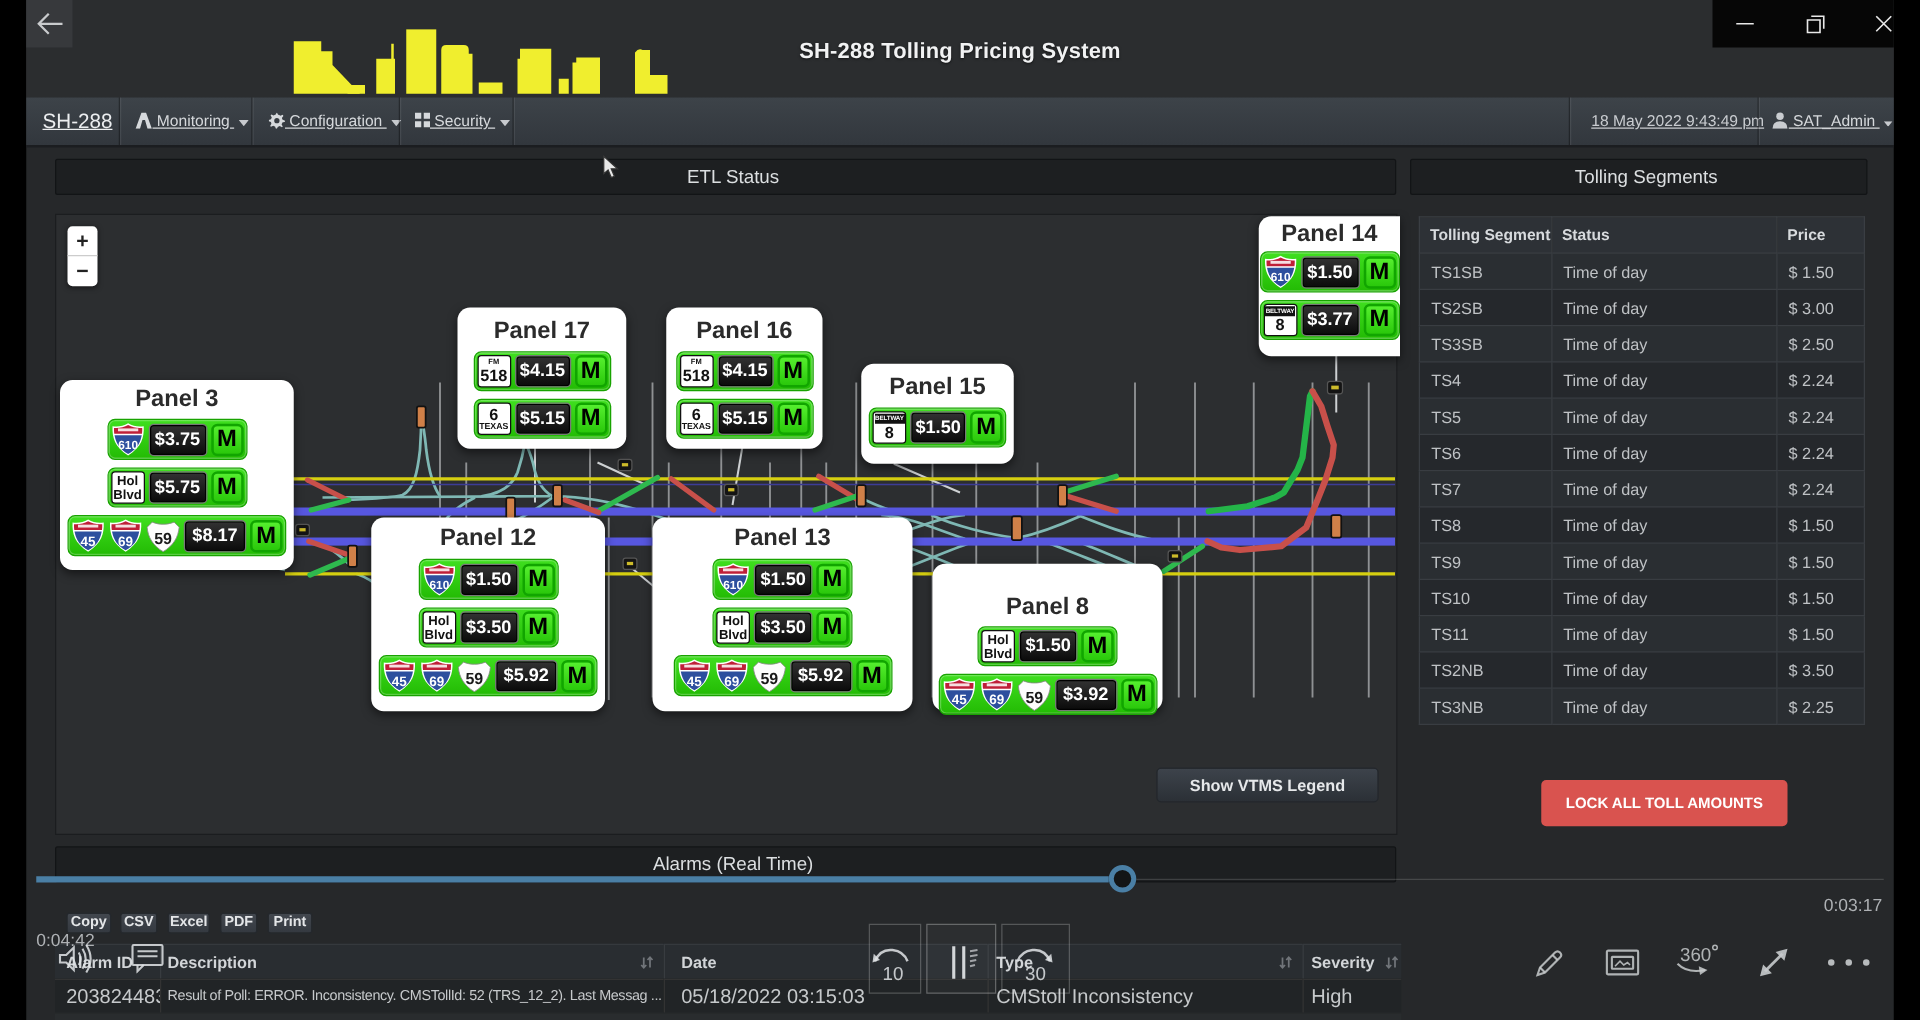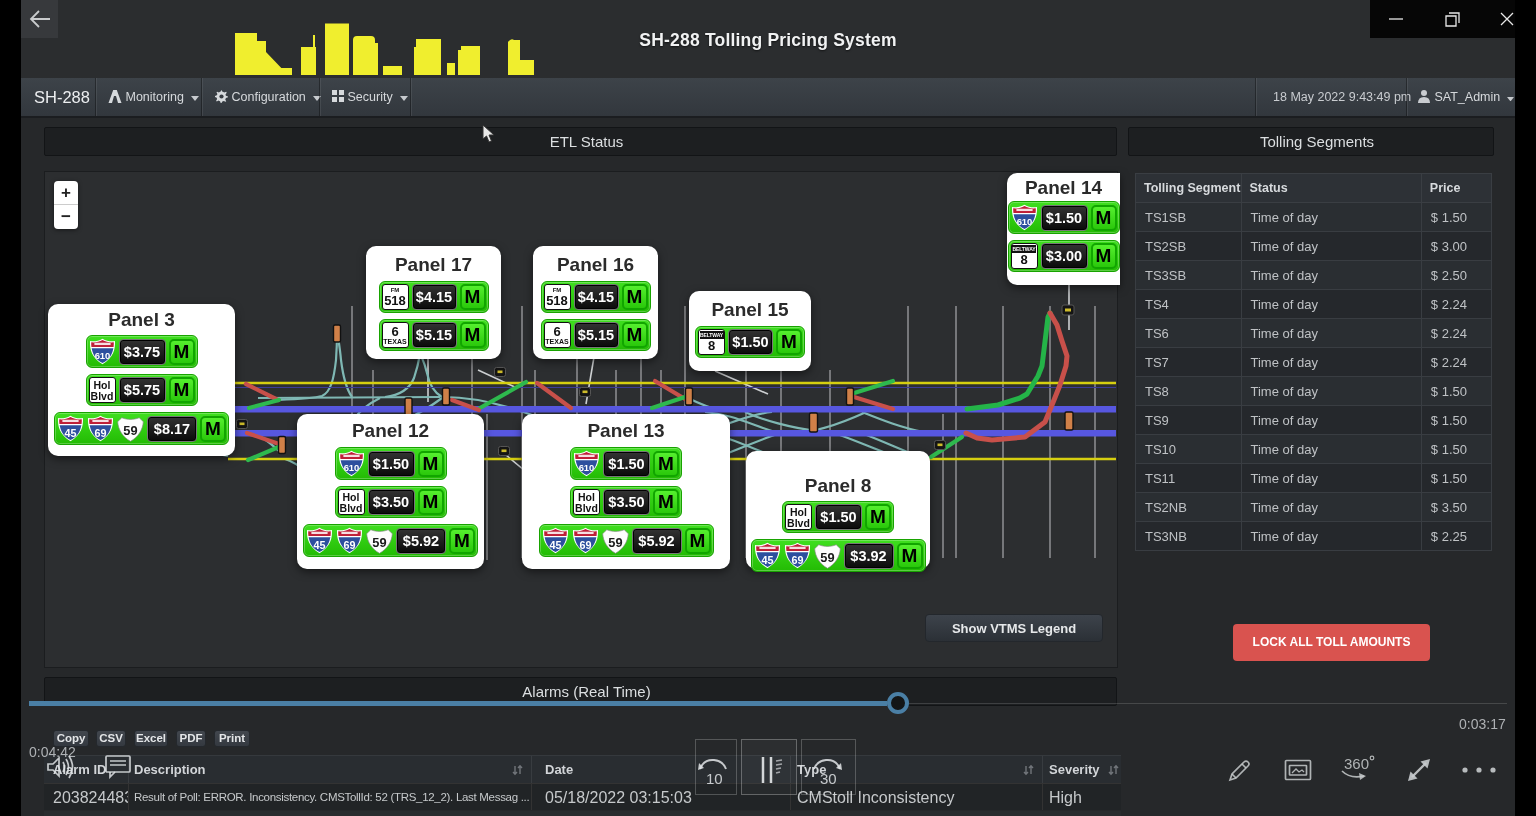--- a/index.html
+++ b/index.html
@@ -13,21 +13,21 @@
   #backbtn svg { position:absolute; left:8px; top:10px; }
   #apptitle { position:absolute; left:468px; top:30px; width:600px; text-align:center;
     color:#f1f2f3; font-size:17.5px; font-weight:bold; letter-spacing:0.2px;
     text-shadow:0 1px 2px rgba(0,0,0,0.6); }
   #winctl { position:absolute; left:1370px; top:0; width:145px; height:38px; background:#060606; color:#e8e8e8; }
   
   #nav { position:absolute; left:21px; top:78px; width:1494px; height:40px;
     background:linear-gradient(#3d4349,#32373d); border-bottom:2px solid #1b1d20; }
   .navsep { position:absolute; top:0; width:1px; height:38px; background:rgba(255,255,255,0.08);
     box-shadow:-1px 0 0 rgba(0,0,0,0.35); }
-  .navitem { position:absolute; top:0; height:38px; line-height:38px; color:#d6d9dc; font-size:12.5px; white-space:nowrap; }
+  .navitem { position:absolute; top:0; height:38px; line-height:38px; color:#d6d9dc; font-size:12.5px; white-space:nowrap;text-decoration:underline; }
   
   .phead { position:absolute; background:#1d1f21; border:1px solid #121416; border-radius:2px;
     color:#dcdfe1; font-size:15px; line-height:27px; padding-left:12px;text-align:center; }
   
   #map { position:absolute; left:44px; top:171px; width:1074px; height:497px;
     background:#2c2e30; border:1px solid #1b1d1f; }
   #zoomctl { position:absolute; left:54px; top:181px; width:24px; height:48px; background:#fff;
     border-radius:4px; box-shadow:0 1px 4px rgba(0,0,0,0.5); font-weight:bold; }
   #zoomctl div { width:24px; height:24px; text-align:center; line-height:24px; color:#222; font-size:17px; }
   #zoomctl div:first-child { border-bottom:1px solid #ccc; }
@@ -398,21 +398,21 @@
             <use href="#i610"></use>
           </svg>
           <div class="price" style="width:47px;">$1.50</div>
           <div class="mbtn">M</div>
         </div>
     <div class="prow">
           <div class="sq" style="width:27px;height:26px;">
             <div style="font-size:5px;line-height:7px;padding-top:1px;background:#111;color:#fff;margin:1px 0.5px 0 0.5px;letter-spacing:-0.1px;">BELTWAY</div>
             <div style="font-size:13px;line-height:13px;">8</div>
           </div>
-          <div class="price" style="width:47px;">$3.00</div>
+          <div class="price" style="width:47px;">$3.77</div>
           <div class="mbtn">M</div>
         </div>
   </div>
 </div>
 
 <div class="card" style="left:297px; top:414px; width:187px; height:155px;">
   <h3 style="margin-top:6px;">Panel 12</h3>
   <div class="rows" style="margin-top:5px; gap:6px;">
     <div class="prow">
           <svg width="27" height="27" viewBox="0 0 40 40">
@@ -517,20 +517,25 @@
             <td>Time of day</td>
             <td>$ 3.00</td>
           </tr>
 <tr>
             <td>TS3SB</td>
             <td>Time of day</td>
             <td>$ 2.50</td>
           </tr>
 <tr>
             <td>TS4</td>
+            <td>Time of day</td>
+            <td>$ 2.24</td>
+          </tr>
+<tr>
+            <td>TS5</td>
             <td>Time of day</td>
             <td>$ 2.24</td>
           </tr>
 <tr>
             <td>TS6</td>
             <td>Time of day</td>
             <td>$ 2.24</td>
           </tr>
 <tr>
             <td>TS7</td>

